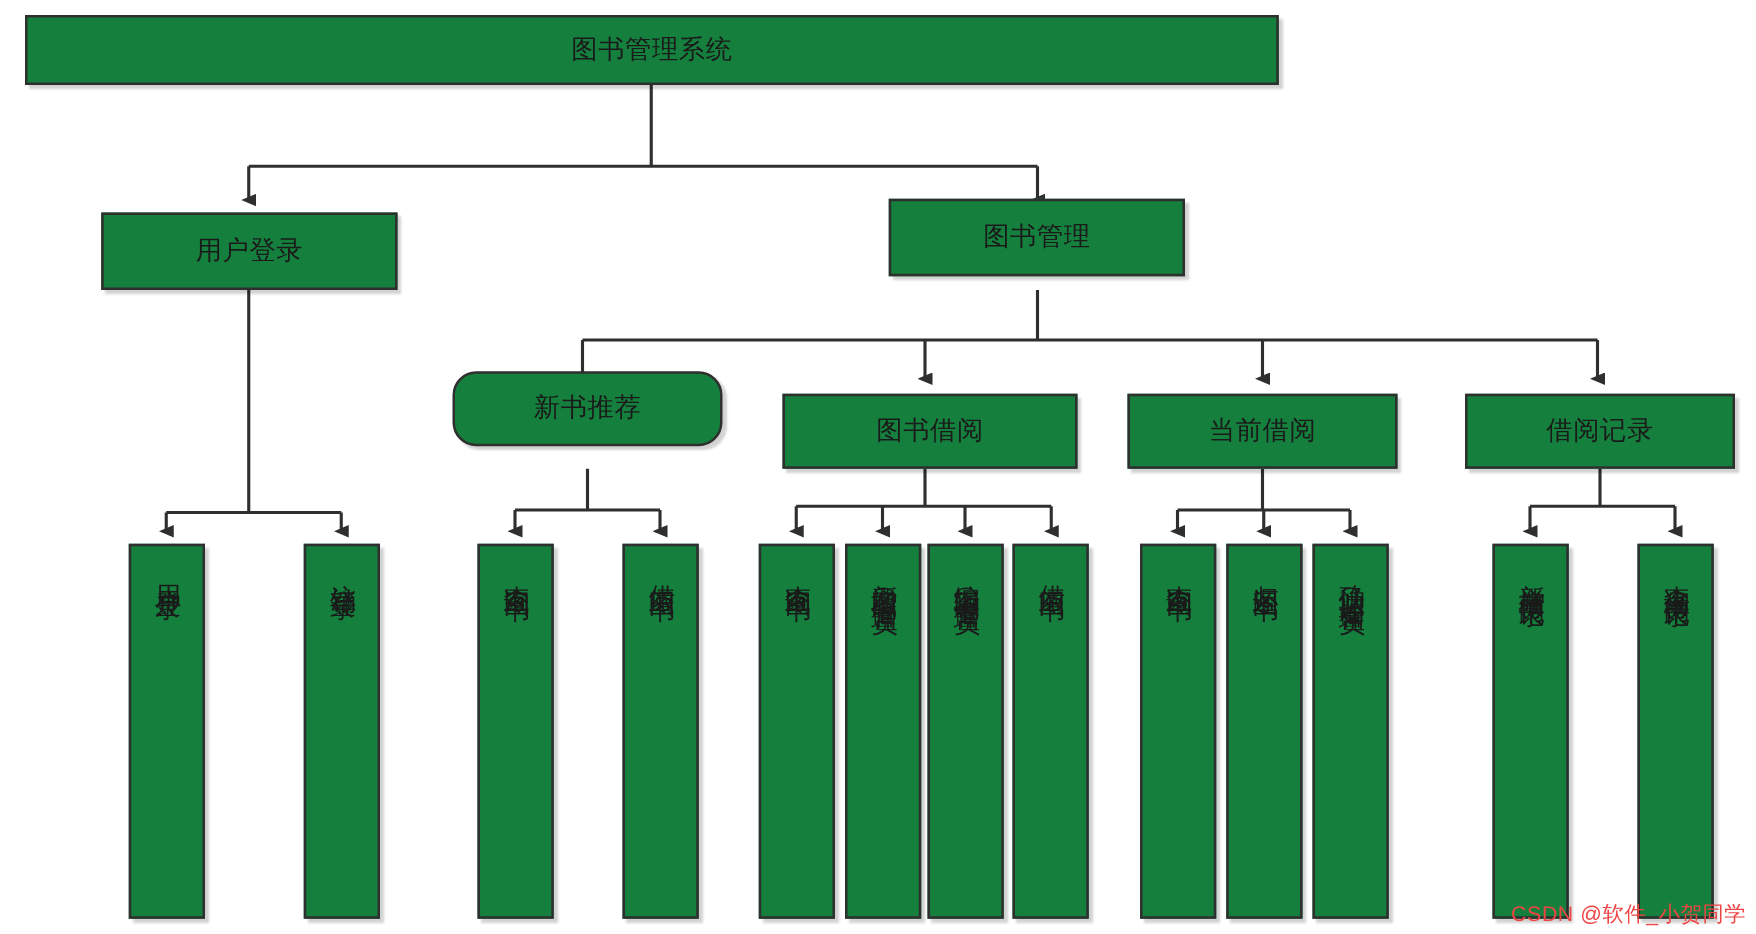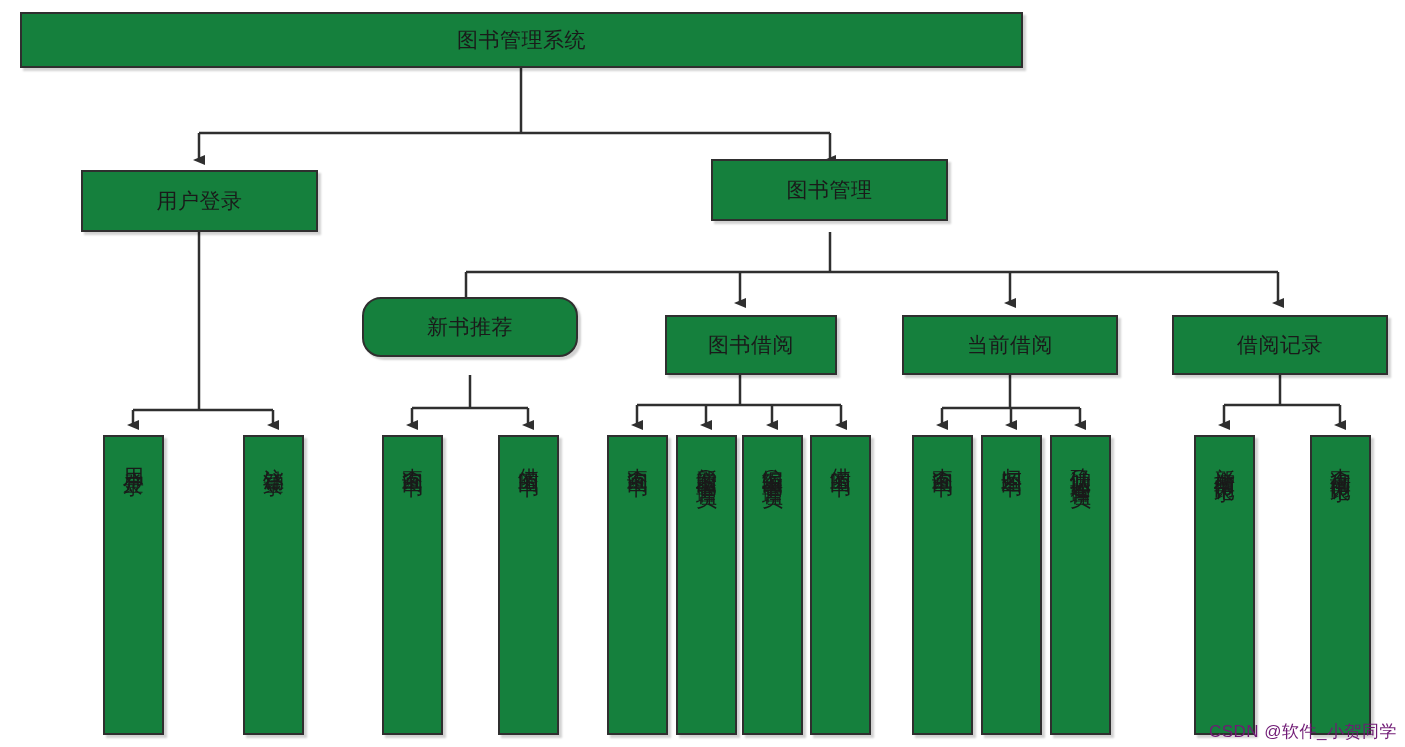--- a/index.html
+++ b/index.html
@@ -52,21 +52,21 @@
     text-orientation: upright;
     font-size: 21px;
     letter-spacing: 3px;
     white-space: nowrap;
   }
   #watermark {
     position: absolute;
     right: 8px;
     bottom: 4px;
     font-size: 17px;
-    color: #701a75;
+    color: #ef4444;
     letter-spacing: 0.5px;
     white-space: nowrap;
     user-select: none;
   }
 </style>
 </head>
 <body>
 
 <div id="canvas">
 
@@ -127,21 +127,21 @@
   <div class="node" style="left:81px; top:170px; width:237px; height:62px;">
     <span class="label">用户登录</span>
   </div>
   <div class="node" style="left:711px; top:159px; width:237px; height:62px;">
     <span class="label">图书管理</span>
   </div>
 
   <div class="node" style="left:362px; top:297px; width:216px; height:60px;border-radius:19px;">
     <span class="label">新书推荐</span>
   </div>
-  <div class="node" style="left:665px; top:315px; width:172px; height:60px;">
+  <div class="node" style="left:626px; top:315px; width:236px; height:60px;">
     <span class="label">图书借阅</span>
   </div>
   <div class="node" style="left:902px; top:315px; width:216px; height:60px;">
     <span class="label">当前借阅</span>
   </div>
   <div class="node" style="left:1172px; top:315px; width:216px; height:60px;">
     <span class="label">借阅记录</span>
   </div>
 
   <div class="node vertical" style="left:103px; top:435px; width:61px; height:300px;">

